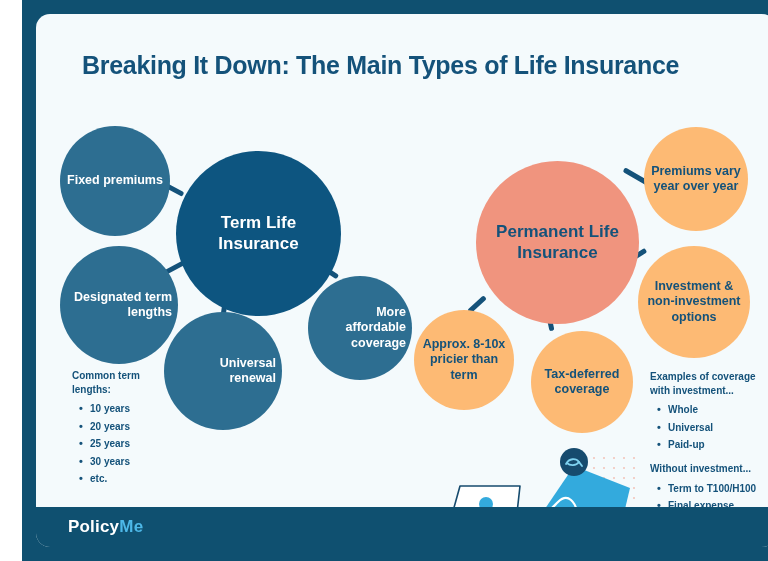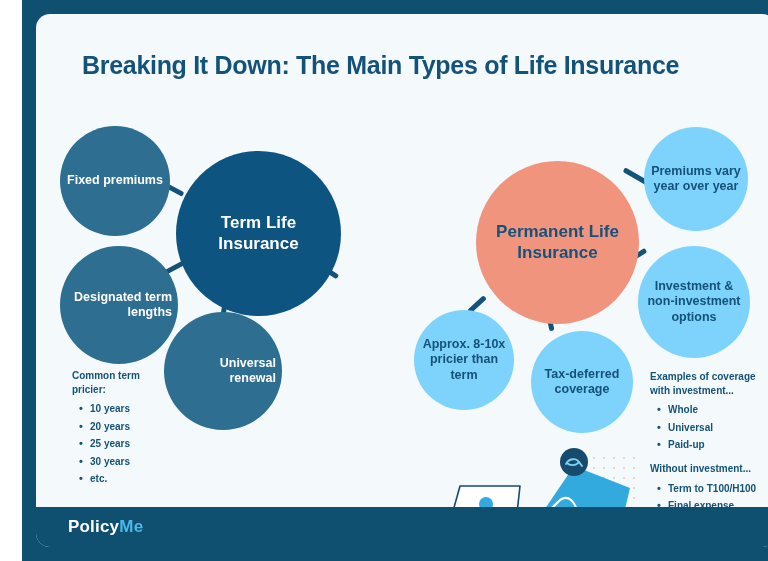--- a/index.html
+++ b/index.html
@@ -73,21 +73,21 @@
     font-weight: bold;
   }
   .c-blue {
     background: #2d6e91;
     color: #ffffff;
     font-size: 12.5px;
     font-weight: bold;
     text-align: right;
   }
   .c-cream {
-    background: #7dd3fc;
+    background: #fdba74;
     color: #14527a;
     font-size: 12.5px;
     font-weight: bold;
   }
 
   
   .connector {
     position: absolute;
     background: #14527a;
     border-radius: 2px;
@@ -178,27 +178,30 @@
     </div>
 
     <div class="circle c-blue" style="left:24px; top:232px; width:118px; height:118px;">
       <span>Designated term lengths</span>
     </div>
 
     <div class="circle c-blue" style="left:128px; top:298px; width:118px; height:118px;">
       <span>Universal renewal</span>
     </div>
 
+    <div class="circle c-blue" style="left:272px; top:262px; width:104px; height:104px;">
+      <span>More affordable coverage</span>
+    </div>
 
     <div class="circle c-hub-term" style="left:140px; top:137px; width:165px; height:165px;">
       <span>Term Life Insurance</span>
     </div>
 
     <div class="textblock" style="left:36px; top:355px; width:100px;">
-      <div class="tb-head">Common term pricier:</div>
+      <div class="tb-head">Common term lengths:</div>
       <ul class="tb-list">
         <li>10 years</li>
         <li>20 years</li>
         <li>25 years</li>
         <li>30 years</li>
         <li>etc.</li>
       </ul>
     </div>
 
     <div class="connector" style="left:586px; top:160px; width:28px; height:5px; transform:rotate(30deg);"></div>

